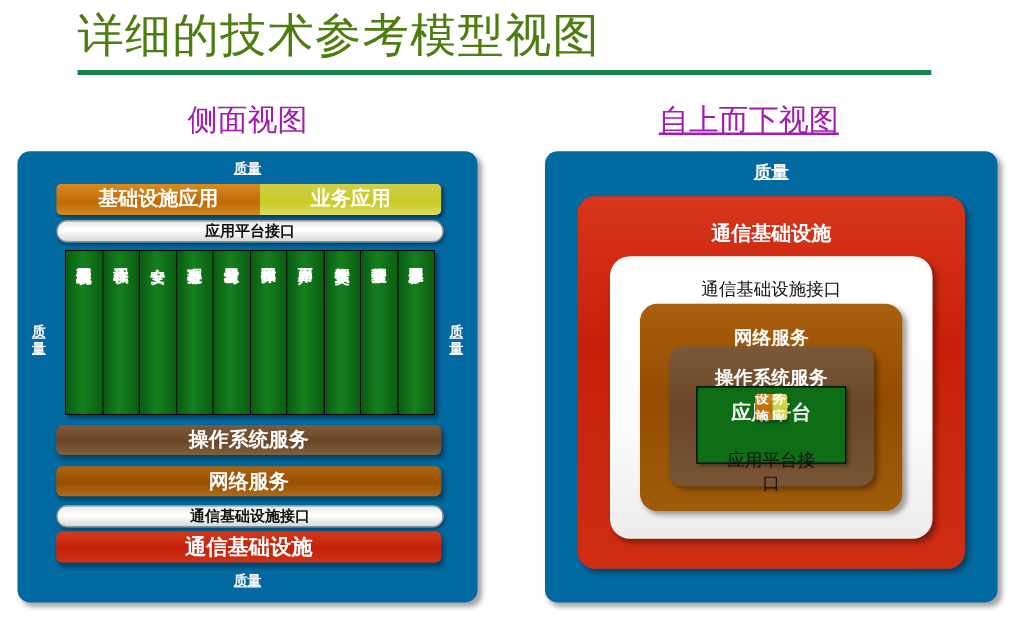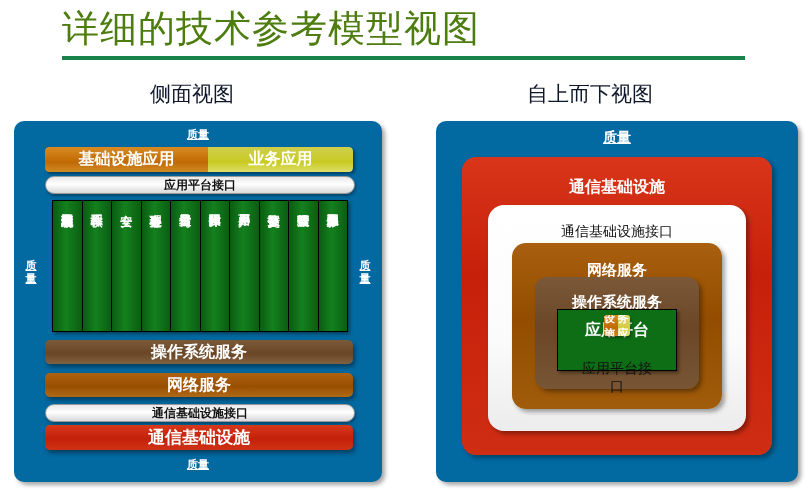--- a/index.html
+++ b/index.html
@@ -26,27 +26,27 @@
     position:absolute;
     left:62px;top:56px;
     width:683px;height:4px;
     background:#17824a;
   }
 
   
   .subtitle{
     position:absolute;
     top:80px;
-    font-size:21px;
-    color:#0f172a;
+    font-size:24px;
+    color:#a21caf;
     white-space:nowrap;
     font-family:"DejaVu Sans",sans-serif;
   }
   #subtitle-left{left:150px;}
-  #subtitle-right{left:527px;}
+  #subtitle-right{left:527px;text-decoration:underline;}
 
   
   .panel{
     position:absolute;
     background:#0369a1;
     border-radius:10px;
     box-shadow:3px 3px 4px rgba(0,0,0,.35);
   }
 
   

